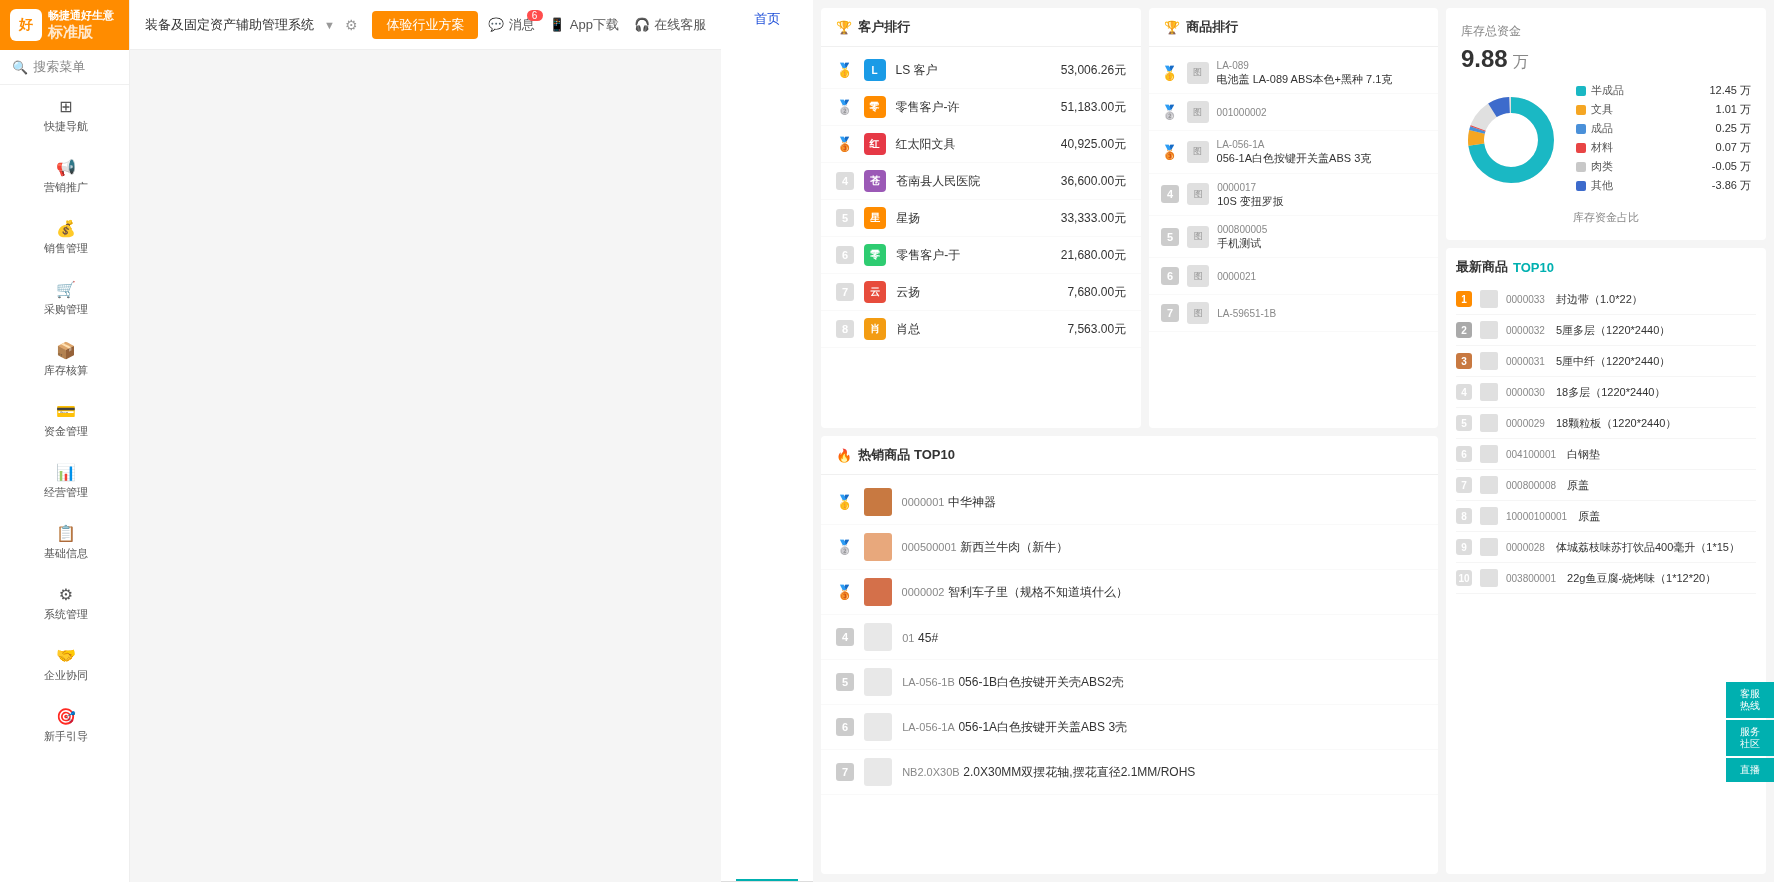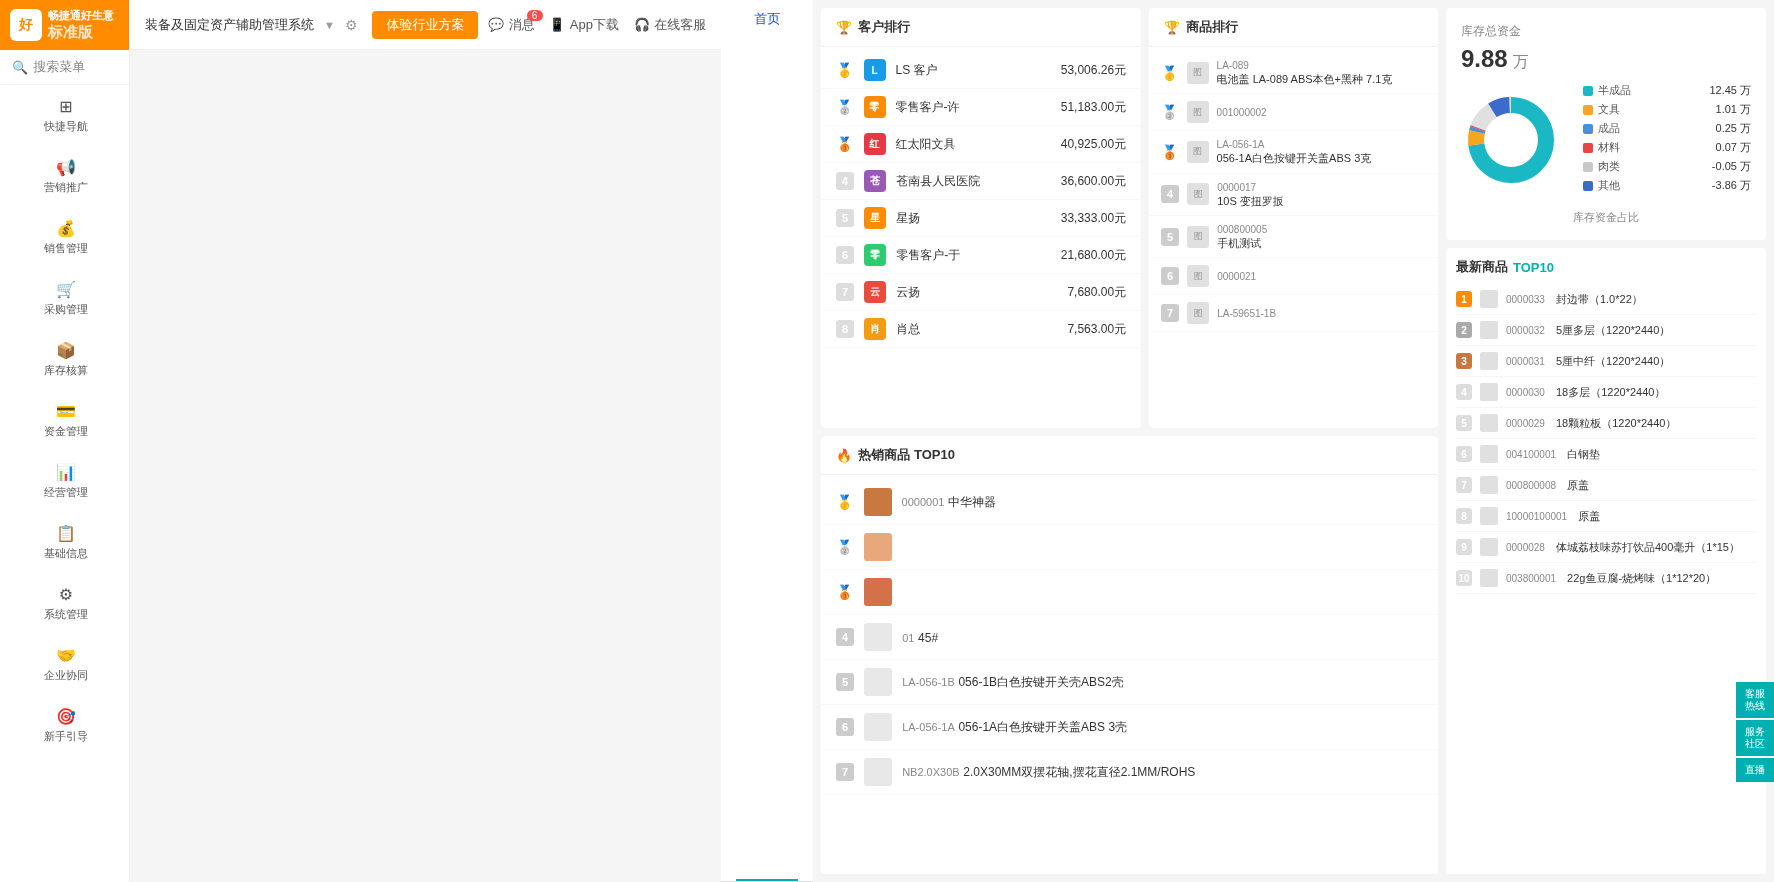--- a/index.html
+++ b/index.html
@@ -220,21 +220,21 @@
     
     .inventory-summary {
       background: #fff;
       border-radius: 4px;
       padding: 15px;
     }
     .inv-title { font-size: 12px; color: #888; margin-bottom: 5px; }
     .inv-amount { font-size: 24px; color: #333; font-weight: bold; }
 
     .donut-container {
-      display: flex; gap: 22px; align-items: center; margin-top: 10px;
+      display: flex; gap: 15px; align-items: center; margin-top: 10px;
     }
     .donut-chart {
       width: 100px; height: 100px; flex-shrink: 0;
       position: relative;
     }
     .donut-legend { flex: 1; }
     .legend-item {
       display: flex; align-items: center; gap: 5px;
       font-size: 11px; margin-bottom: 4px; justify-content: space-between;
     }
@@ -287,21 +287,21 @@
     
     .cs-float {
       position: fixed;
       right: 0; bottom: 100px;
       display: flex; flex-direction: column;
       gap: 2px;
     }
     .cs-btn {
       background: #00b0b0;
       color: #fff;
-      width: 38px;
+      width: 48px;
       padding: 6px 3px;
       font-size: 10px;
       text-align: center;
       cursor: pointer;
       line-height: 1.2;
     }
 
     
     .bottom-hot-panel {
       background: #fff;
@@ -570,24 +570,32 @@
     <span class="medal-icon">🥇</span>
     <div class="hot-item-img" style="background:#c87941"></div>
     <div class="hot-item-info">
       <span class="hot-item-code">0000001</span>
       <span class="hot-item-name"> 中华神器</span>
     </div>
   </div>
               <div class="hot-item">
     <span class="medal-icon">🥈</span>
     <div class="hot-item-img" style="background:#e8a87c"></div>
+    <div class="hot-item-info">
+      <span class="hot-item-code">000500001</span>
+      <span class="hot-item-name"> 新西兰牛肉（新牛）</span>
+    </div>
   </div>
               <div class="hot-item">
     <span class="medal-icon">🥉</span>
     <div class="hot-item-img" style="background:#d4704a"></div>
+    <div class="hot-item-info">
+      <span class="hot-item-code">0000002</span>
+      <span class="hot-item-name"> 智利车子里（规格不知道填什么）</span>
+    </div>
   </div>
               <div class="hot-item">
     <div class="rank-num" style="background:#ccc">4</div>
     <div class="hot-item-img"></div>
     <div class="hot-item-info">
       <span class="hot-item-code">01</span>
       <span class="hot-item-name"> 45#</span>
     </div>
   </div>
               <div class="hot-item">

